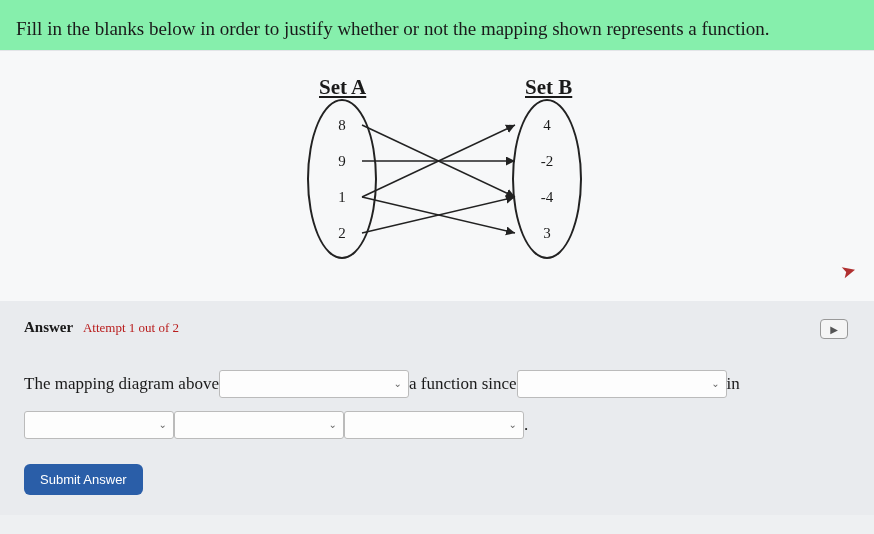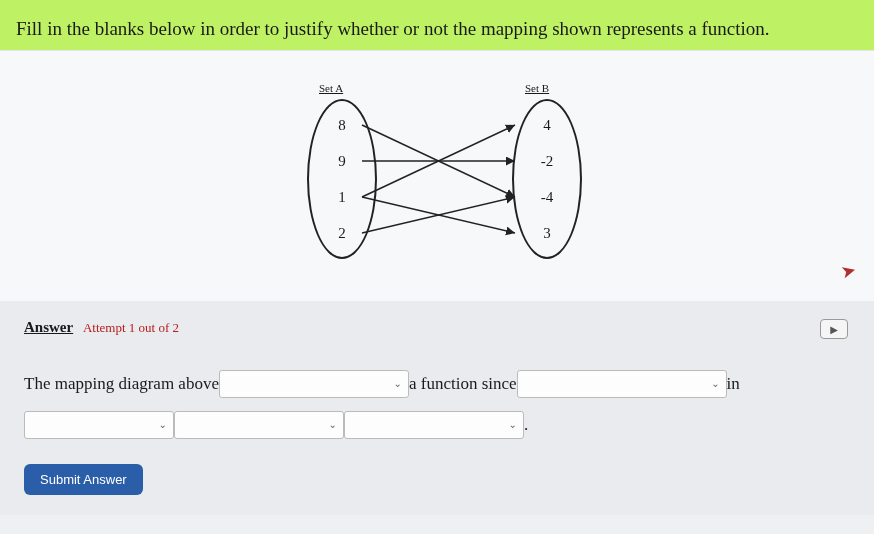--- a/index.html
+++ b/index.html
@@ -8,40 +8,40 @@
     background: #eef0f2;
     width: 874px;
     height: 534px;
     overflow: hidden;
     position: relative;
     color: #1a1a1a;
   }
   .question {
     padding: 18px 16px 10px 16px;
     font-size: 19px;
-    background: #bef264;
+    background: #86efac;
     border-bottom: 1px solid #e3e5e8;
   }
   .diagram-area {
     background: #f7f8f9;
     padding: 20px 0 30px 0;
     display: flex;
     justify-content: center;
   }
   .diagram {
     position: relative;
     width: 360px;
     height: 200px;
   }
   .set-label {
     position: absolute;
-    top: 11px;
-    font-weight: normal;
+    top: 4px;
+    font-weight: bold;
     text-decoration: underline;
-    font-size: 11px;
+    font-size: 21px;
   }
   .set-label.a { left: 62px; }
   .set-label.b { left: 268px; text-align: center; }
   .oval {
     position: absolute;
     top: 28px;
     width: 70px;
     height: 160px;
     border: 2px solid #222;
     border-radius: 50%;
@@ -70,21 +70,21 @@
   }
   .answer-section {
     background: #e9ebee;
     padding: 18px 24px 20px 24px;
     position: relative;
   }
   .answer-header {
     font-size: 15px;
     margin-bottom: 28px;
   }
-  .answer-header .bold { font-weight: bold; text-decoration: underline; }
+  .answer-header .bold { font-weight: bold; }
   .answer-header .attempt { color: #b91c1c; font-size: 13px; margin-left: 6px; }
   .video-icon {
     position: absolute;
     right: 26px;
     top: 18px;
     width: 28px;
     height: 20px;
     border: 1px solid #999;
     border-radius: 4px;
     background: #f5f5f5;

